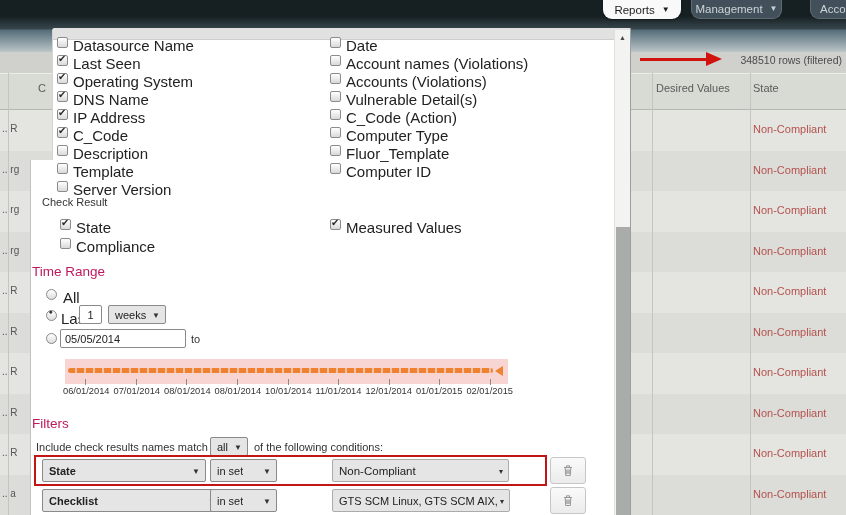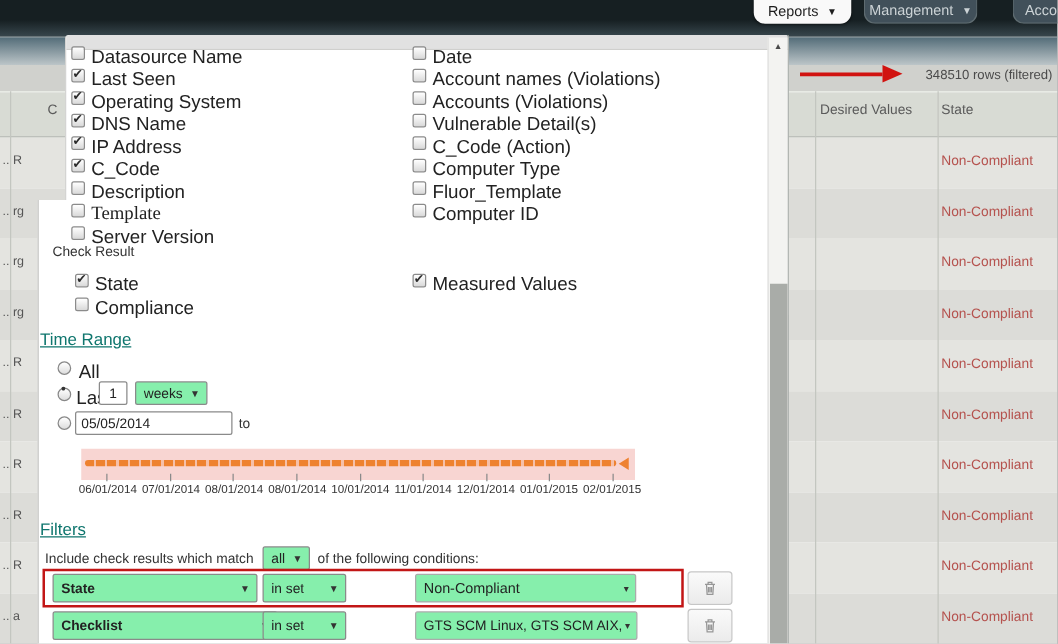--- a/index.html
+++ b/index.html
@@ -45,24 +45,24 @@
   .sb-up{height:14px;display:flex;align-items:center;justify-content:center;font-size:7px;color:#4a4a4a;cursor:pointer;}
   .sb-thumb{position:absolute;left:1px;top:197px;width:14px;height:288px;background:#a9aca8;cursor:pointer;}
   .cb{position:absolute;width:11px;height:11px;border:1px solid #8b8b8b;border-radius:2px;
       background:linear-gradient(#ffffff,#d9d9d9);z-index:3;cursor:pointer;}
   .cb .mark{position:absolute;left:0px;top:-3px;font-size:10px;color:#2b2b2b;}
   .cb-label{position:absolute;font-size:15px;color:#222;z-index:3;white-space:nowrap;}
   .group-label{position:absolute;font-size:11px;color:#333;z-index:3;}
   .radio{position:absolute;width:11px;height:11px;border:1px solid #888;border-radius:50%;
          background:linear-gradient(#fff,#ddd);z-index:3;cursor:pointer;}
   .radio .dot{position:absolute;left:1.5px;top:-3.5px;font-size:7px;color:#333;}
-  .heading{position:absolute;font-size:13.5px;color:#0f766e;z-index:3;text-decoration:underline;}
+  .heading{position:absolute;font-size:13.5px;color:#be185d;z-index:3;}
   .tinput{position:absolute;border:1px solid #8a8a8a;background:#fff;font-size:11px;color:#222;
           padding:0 4px;z-index:3;border-radius:2px;}
-  .sel{position:absolute;border:1px solid #8a8a8a;background:#86efac;z-index:3;border-radius:2px;
+  .sel{position:absolute;border:1px solid #8a8a8a;background:#e5e5e5;z-index:3;border-radius:2px;
        font-size:11px;color:#222;cursor:pointer;}
   .sel .txt{position:absolute;left:6px;top:50%;transform:translateY(-50%);white-space:nowrap;overflow:hidden;max-width:calc(100% - 18px);}
   .sel .chev{position:absolute;right:5px;top:50%;transform:translateY(-50%);font-size:8px;color:#333;}
   .sel-light{border-color:#ababab;}
   .band{position:absolute;left:65px;top:359px;width:443px;height:25px;background:#f8d5d2;z-index:3;}
   .dots{position:absolute;left:3px;top:9px;width:425px;height:5px;border-radius:3px;
         background:repeating-linear-gradient(90deg,#ee8230 0 7px,rgba(238,130,48,.25) 7px 9px);}
   .band-arrow{position:absolute;left:430px;top:7px;width:0;height:0;border-right:8px solid #ee8230;
               border-top:5px solid transparent;border-bottom:5px solid transparent;}
   .tickmarks{position:absolute;left:63px;top:379px;width:450px;height:6px;display:flex;
@@ -191,21 +191,21 @@
       <span class="mark">✔</span>
     </span>
   <span class="cb-label" style="left:73px;top:127px;">C_Code</span>
   <span class="cb" style="left:57px;top:145px;">
       <span class="mark"></span>
     </span>
   <span class="cb-label" style="left:73px;top:145px;">Description</span>
   <span class="cb" style="left:57px;top:163px;">
       <span class="mark"></span>
     </span>
-  <span class="cb-label" style="left:73px;top:163px;font-family:Liberation Serif, serif;">Template</span>
+  <span class="cb-label" style="left:73px;top:163px;">Template</span>
   <span class="cb" style="left:57px;top:181px;">
       <span class="mark"></span>
     </span>
   <span class="cb-label" style="left:73px;top:181px;">Server Version</span>
 
   <span class="cb" style="left:330px;top:37px;">
       <span class="mark"></span>
     </span>
   <span class="cb-label" style="left:346px;top:37px;">Date</span>
   <span class="cb" style="left:330px;top:55px;">
@@ -292,21 +292,21 @@
     <span>08/01/2014</span>
     <span>08/01/2014</span>
     <span>10/01/2014</span>
     <span>11/01/2014</span>
     <span>12/01/2014</span>
     <span>01/01/2015</span>
     <span>02/01/2015</span>
   </div>
 
   <span class="heading" style="left:32px;top:416px;">Filters</span>
-  <span class="inline-label" style="left:36px;top:441px;">Include check results which match</span>
+  <span class="inline-label" style="left:36px;top:441px;">Include check results names match</span>
   <div class="sel" style="left:210px;top:437px;width:38px;height:19px;">
     <span class="txt">all</span>
     <span class="chev">▼</span>
   </div>
   <span class="inline-label" style="left:254px;top:441px;">of the following conditions:</span>
 
   <div class="red-box"></div>
 
   <div class="sel" style="left:42px;top:459px;width:164px;height:23px;">
     <span class="txt fw600">State</span>

